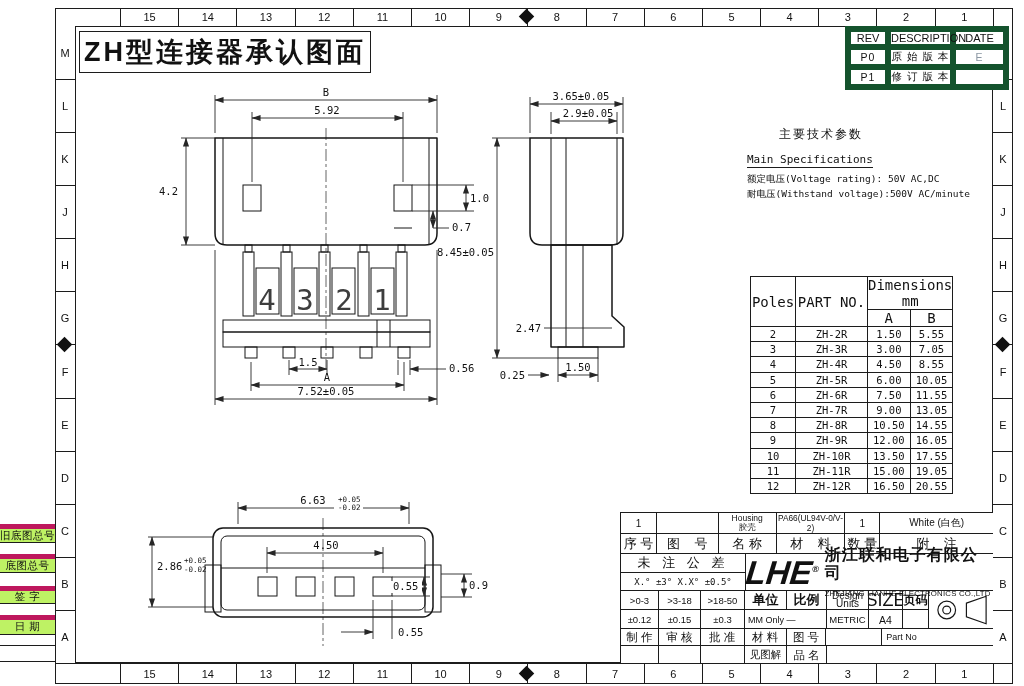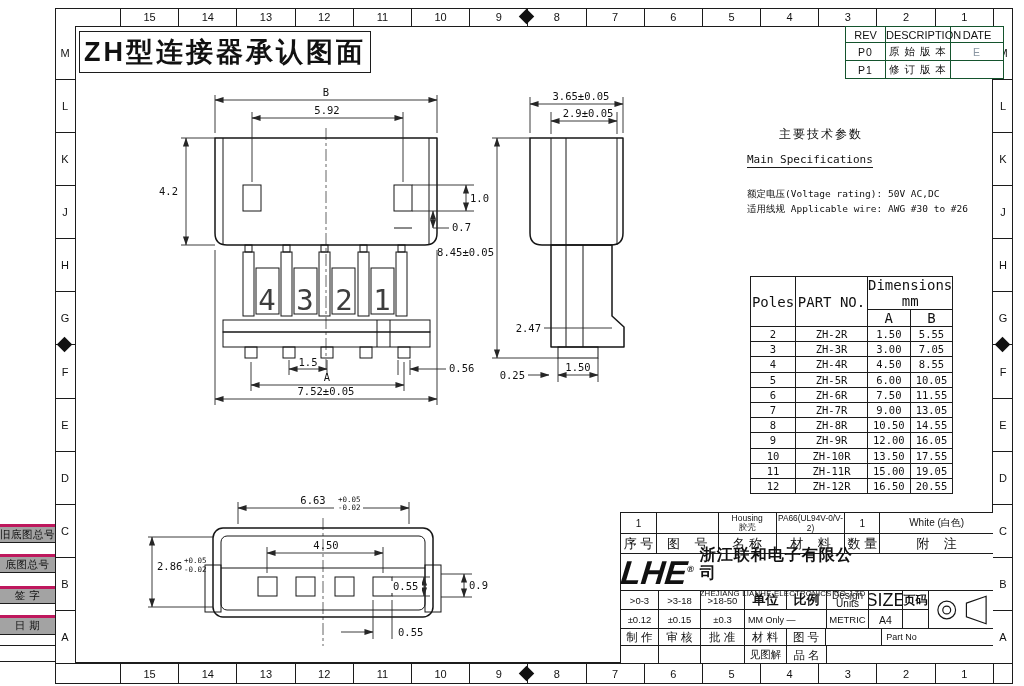--- a/index.html
+++ b/index.html
@@ -24,43 +24,43 @@
   .band-v .zcell + .zcell { border-top:1px solid #1c1c1c; }
   .diamond { position:absolute; width:11px; height:11px; background:#111; transform:rotate(45deg); }
 
   
   .dwg-title { position:absolute; left:79px; top:31px; width:292px; height:42px; border:1.6px solid #1c1c1c;
     display:flex; align-items:center; justify-content:center; font-size:27px; font-weight:600; letter-spacing:3px; background:#fff; }
 
   
   table { border-collapse:collapse; }
   .rev { position:absolute; left:845px; top:26px; width:158px; background:#fff; table-layout:fixed; }
-  .rev th, .rev td { border:1px solid #14532d; text-align:center; font-weight:normal; }
+  .rev th, .rev td { border:6px solid #14532d; text-align:center; font-weight:normal; }
   .rev th { font-size:11px; height:16px; }
   .rev td { font-size:10.5px; height:18px; letter-spacing:1px; }
   .rev td.date { color:#8a96a2; }
 
   
   .specs { position:absolute; left:747px; top:126px; width:262px; }
   .specs .cn { font-size:12px; letter-spacing:2px; margin-left:32px; margin-bottom:6px; }
   .specs .en { font-size:11px; font-family:"DejaVu Sans Mono",monospace; border-bottom:1.6px solid #1c1c1c;
-    display:inline-block; padding-bottom:1px; margin-bottom:19px; }
+    display:inline-block; padding-bottom:1px; margin-bottom:4px; }
   .specs .line { font-size:9.5px; line-height:14.6px; white-space:nowrap;
     font-family:"DejaVu Sans Mono","Liberation Sans",monospace; }
 
   
   .poles { position:absolute; left:750px; top:276px; background:#fff; border:1.6px solid #1c1c1c; table-layout:fixed; }
   .poles th, .poles td { border:1px solid #1c1c1c; text-align:center; font-weight:normal;
     font-family:"DejaVu Sans Mono",monospace; }
   .poles th { font-size:14px; height:15px; }
   .poles td { font-size:10.5px; height:15.2px; }
 
   
-  .side-label { position:absolute; left:0; width:55px; border-top:3px solid #be185d; border-bottom:1px solid #1c1c1c;
-    display:flex; align-items:center; justify-content:center; font-size:10.5px; letter-spacing:0.5px; background:#a3a3a3; }
+  .side-label { position:absolute; left:0; width:55px; border-top:5px solid #be185d; border-bottom:1px solid #1c1c1c;
+    display:flex; align-items:center; justify-content:center; font-size:10.5px; letter-spacing:0.5px; background:#bef264; }
   .side-line { position:absolute; left:0; width:55px; border-top:1px solid #1c1c1c; }
 
   
   .tb { position:absolute; left:620px; top:512px; width:373px; height:151px; border-left:1.5px solid #1c1c1c;
     border-top:1.5px solid #1c1c1c; background:#fff; }
   .tb .row { display:flex; border-bottom:1px solid #1c1c1c; }
   .tb .cell { border-right:1px solid #1c1c1c; display:flex; align-items:center; justify-content:center;
     text-align:center; overflow:hidden; }
   .tb .nr { border-right:none; }
   .hdr13 { font-size:13px; white-space:pre; }
@@ -365,21 +365,21 @@
       </tr>
       </tbody>
   </table>
 
   <div class="specs">
     <div class="cn">主要技术参数</div>
     <div class="en">Main Specifications</div>
     <div>
 
         <div class="line">额定电压(Voltage rating): 50V AC,DC</div>
-        <div class="line">适用线规 Applicable wire: AWG #30 to #26</div>
+        <div class="line">耐电压(Withstand voltage):500V AC/minute</div>
       </div>
   </div>
 
   <table class="poles">
     <colgroup>
         <col style="width:45px">
         <col style="width:72px">
         <col style="width:34px">
         <col style="width:34px">
       </colgroup>
@@ -489,20 +489,24 @@
     <div class="row" style="height:20px">
       <div class="cell hdr13" style="width:36px">序 号</div>
       <div class="cell hdr13" style="width:62px">图    号</div>
       <div class="cell hdr13" style="width:58px">名 称</div>
       <div class="cell hdr13" style="width:69px">材    料</div>
       <div class="cell hdr13" style="width:35px">数 量</div>
       <div class="cell hdr13 nr" style="width:113px">附    注</div>
     </div>
 
     <div class="row" style="height:37px">
+      <div style="width:125px;border-right:1px solid #1c1c1c">
+        <div style="height:18px;display:flex;align-items:center;justify-content:center;font-size:13px;letter-spacing:4px">未 注 公 差</div>
+        <div style="height:18px;border-top:1px solid #1c1c1c;display:flex;align-items:center;justify-content:center;font-size:9px;font-family:'DejaVu Sans Mono',monospace">X.° ±3° X.X° ±0.5°</div>
+      </div>
       <div class="logo-wrap" style="width:247px">
         <div class="logo"><span>LHE</span><sup>®</sup></div>
         <div>
           <div class="co-cn">浙江联和电子有限公司</div>
           <div class="co-en">ZHEJIANG LIANHE ELECTRONICS CO.,LTD</div>
         </div>
       </div>
     </div>
 
     <div class="row" style="height:38px">

